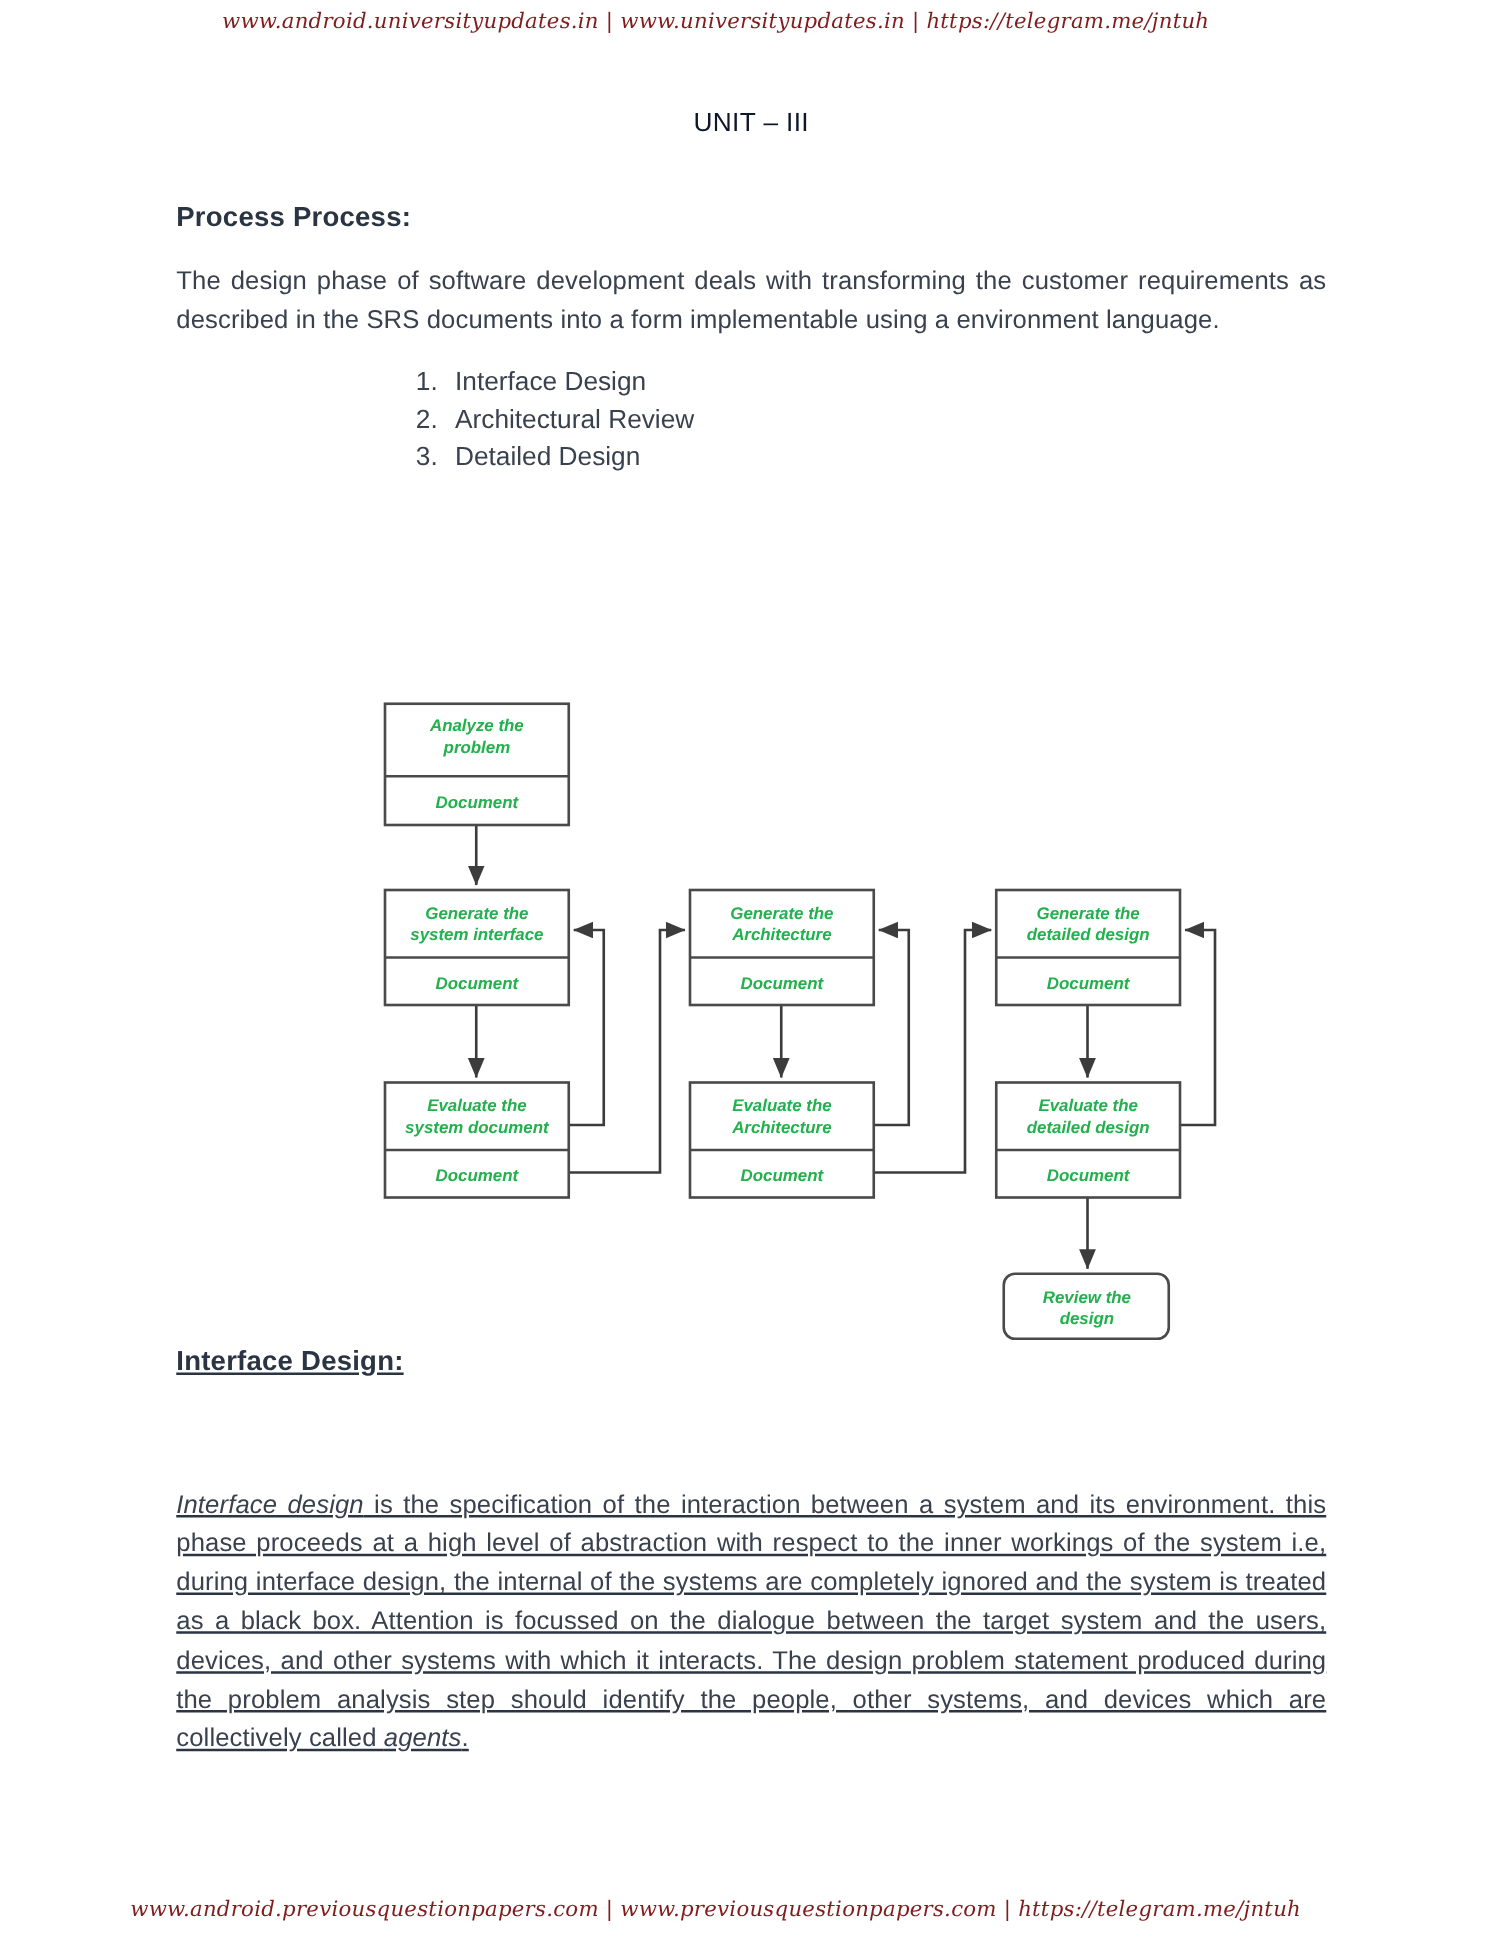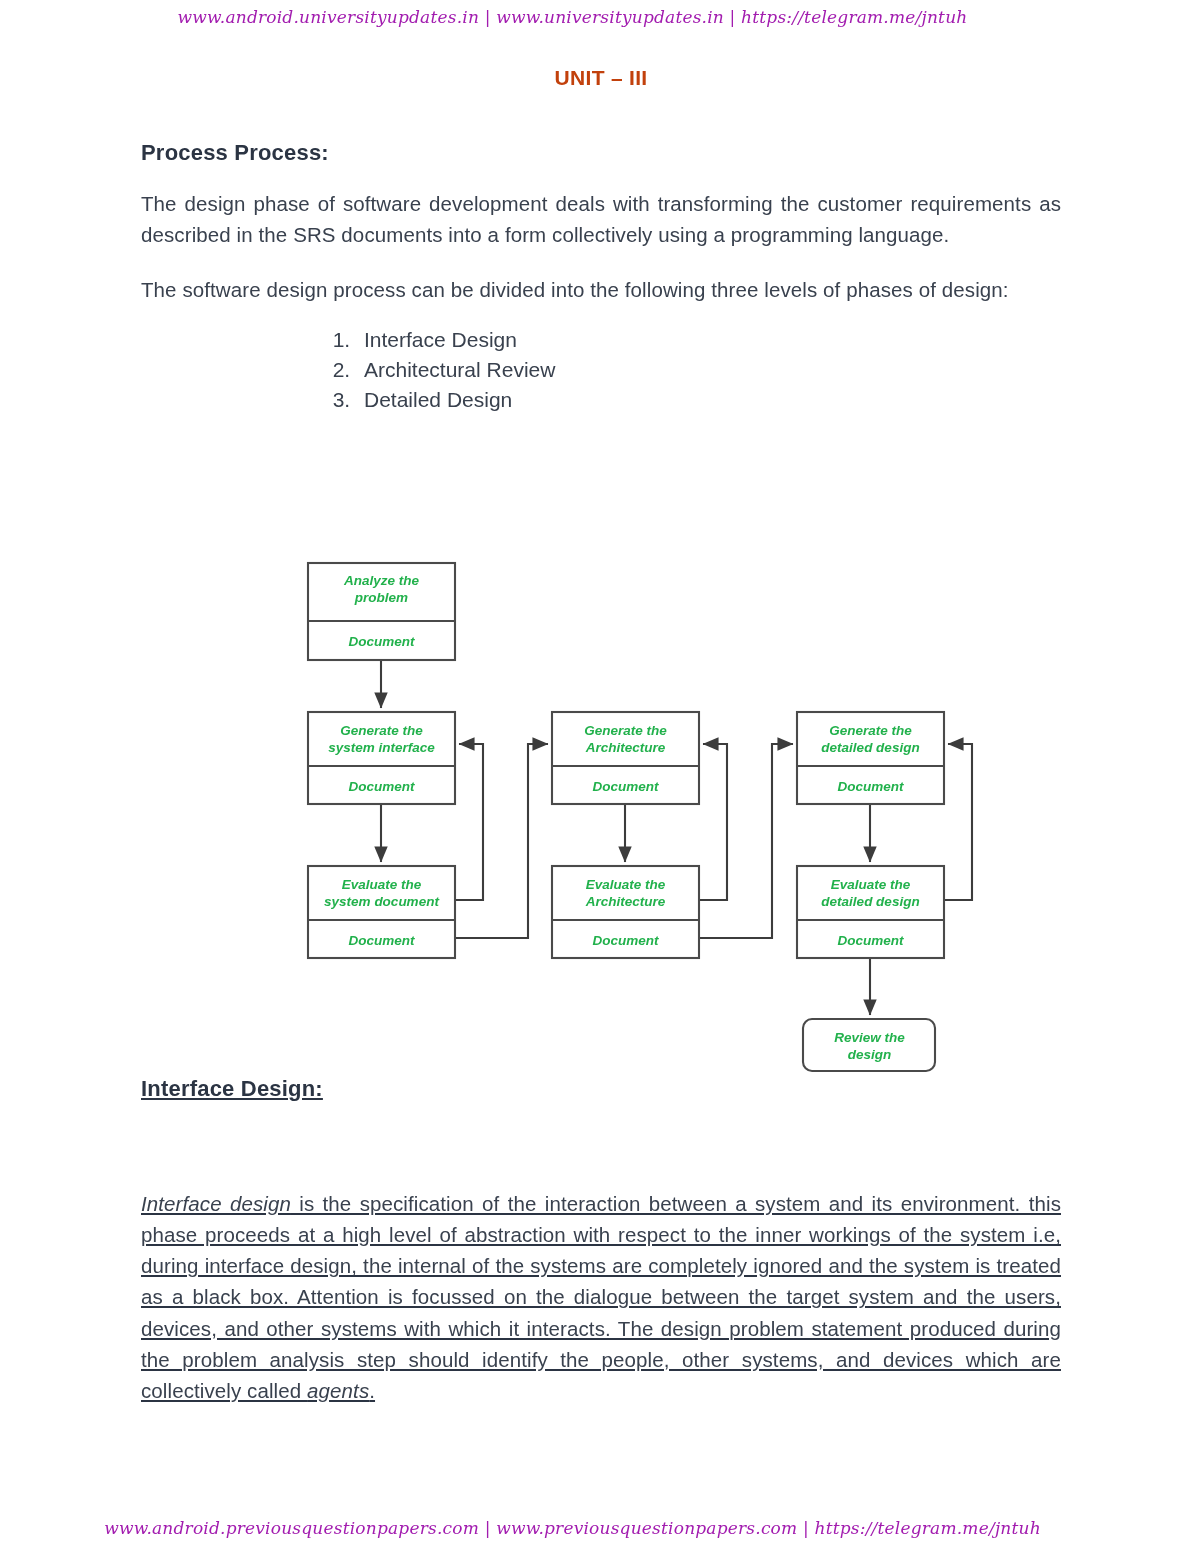--- a/index.html
+++ b/index.html
@@ -13,40 +13,40 @@
   }
   .page { position:relative; width:1200px; height:1553px; }
 
   .watermark {
     position:absolute;
     left:0; width:1145px;
     text-align:center;
     font-family:"DejaVu Serif", serif;
     font-style:italic;
     font-size:17px;
-    color:#a21caf;
+    color:#7f1d1d;
     letter-spacing:.2px;
     white-space:nowrap;
   }
   .watermark-top { top:7px; }
   .watermark-bottom { top:1518px; }
 
   .content {
     position:absolute;
     left:141px; top:0; width:920px;
   }
 
   .unit-title {
-    margin-top:66px;
+    margin-top:87px;
     text-align:center;
-    font-weight:bold;
+    font-weight:normal;
     font-size:21px;
     font-stretch:condensed;
     letter-spacing:.3px;
-    color:#c2410c;
+    color:#0f172a;
   }
 
   .section-head {
     font-weight:bold;
     font-size:22px;
     color:#2b3443;
     letter-spacing:.2px;
   }
   .head-design-process { margin-top:50px; }
   .head-interface-design { position:absolute; left:141px; top:1076px;text-decoration:underline; }
@@ -83,23 +83,22 @@
 <div class="page">
 
   <div class="watermark watermark-top">www.android.universityupdates.in | www.universityupdates.in | https://telegram.me/jntuh</div>
 
   <div class="content">
 
     <div class="unit-title">UNIT – III</div>
 
     <div class="section-head head-design-process">Process Process:</div>
 
-    <p class="body-text">The design phase of software development deals with transforming the customer requirements as described in the SRS documents into a form collectively using a programming language.</p>
-
-    <p class="body-text tight">The software design process can be divided into the following three levels of phases of design:</p>
+    <p class="body-text">The design phase of software development deals with transforming the customer requirements as described in the SRS documents into a form implementable using a environment language.</p>
+
 
     <ol class="levels">
       <li>Interface Design</li>
       <li>Architectural Review</li>
       <li>Detailed Design</li>
     </ol>
   </div>
 
   <div class="figure">
     <svg width="1200" height="530" viewBox="0 0 1200 530">

